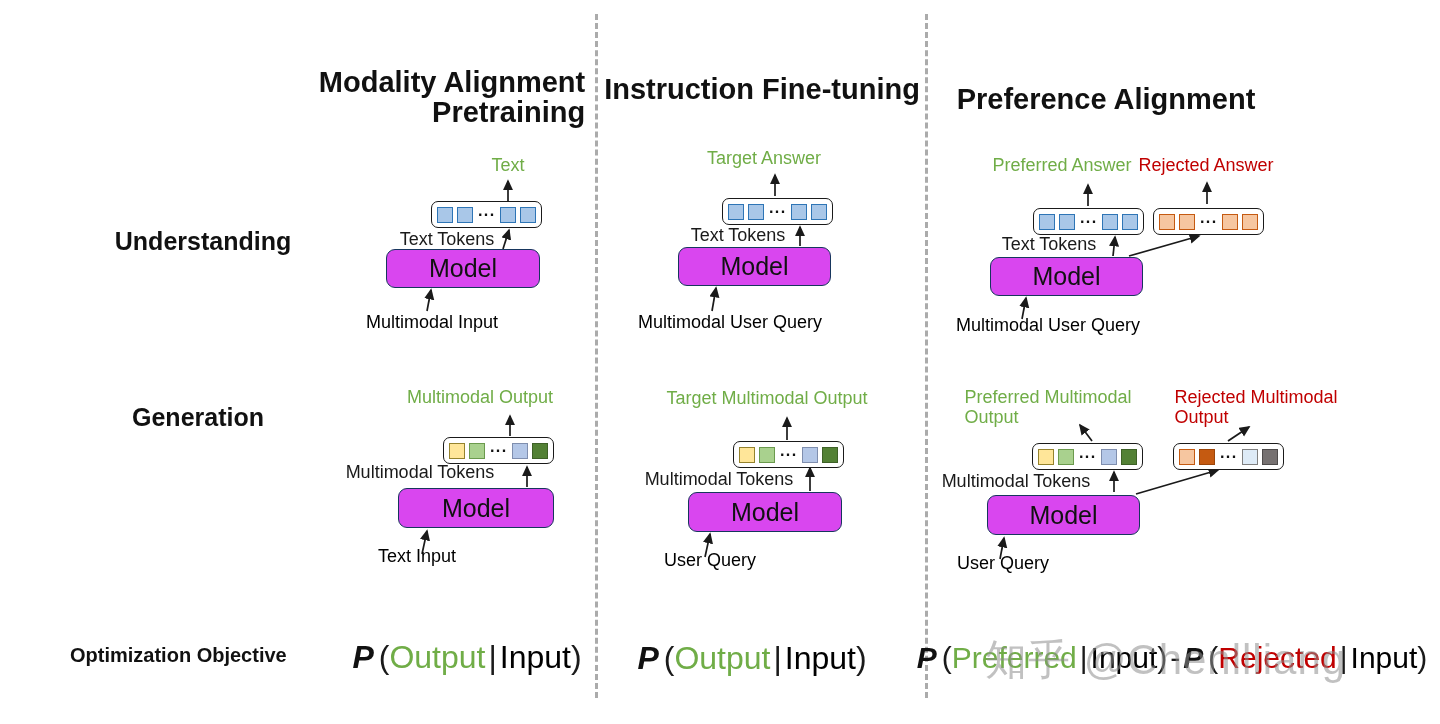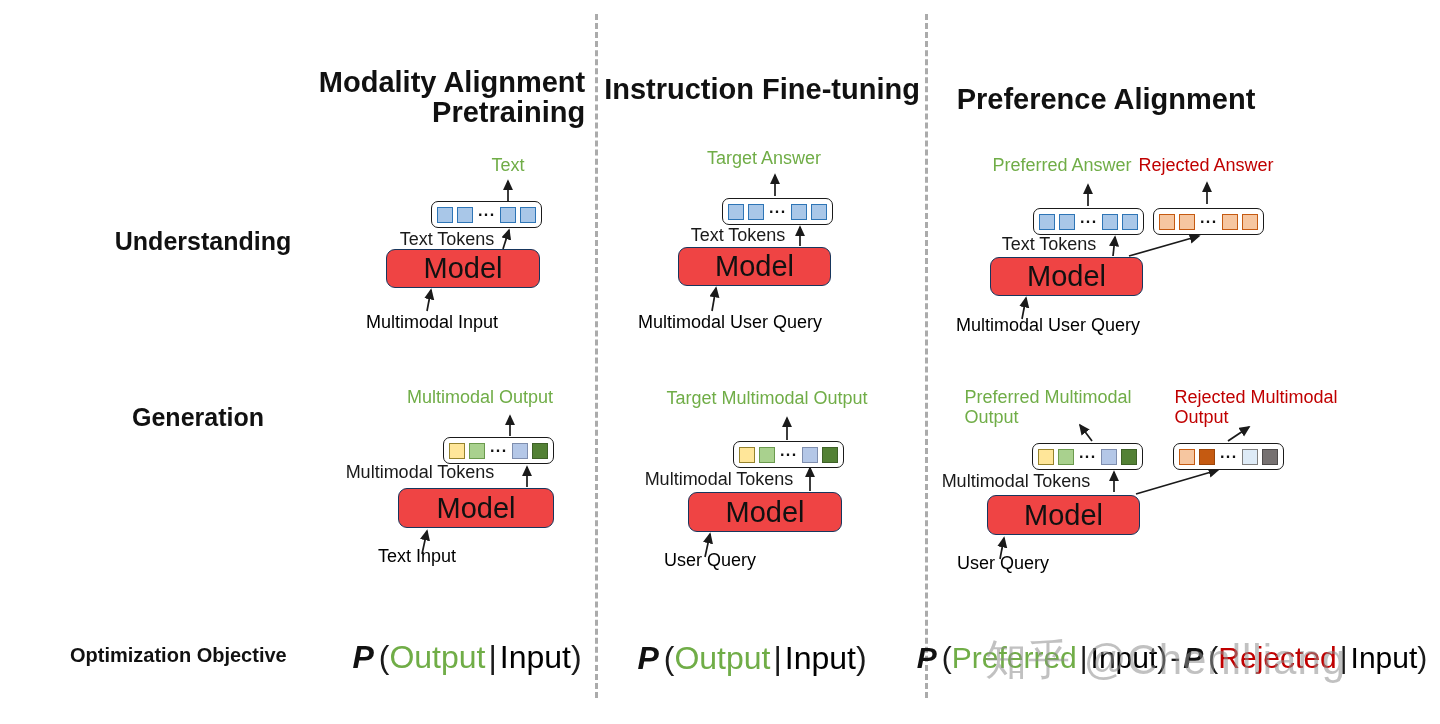--- a/index.html
+++ b/index.html
@@ -3,21 +3,21 @@
 <meta charset="utf-8">
 <style>
   html,body{margin:0;padding:0}
   body{width:1440px;height:724px;background:#ffffff;font-family:"Liberation Sans",sans-serif;position:relative;overflow:hidden}
   .abs{position:absolute}
   .ctr{transform:translate(-50%,-50%);white-space:nowrap}
   .hdr{font-weight:bold;font-size:29px;color:#111;text-align:right;line-height:30px}
   .rowlbl{font-weight:bold;font-size:25px;color:#111;white-space:nowrap}
   .lbl{font-size:18px;}
   .green{color:#70AD47}.blue{color:#000000}.red{color:#C00000}.blk{color:#1a1a1a}
-  .model{border:1.6px solid #17365D;border-radius:9px;background:#ef4444;display:flex;align-items:center;justify-content:center;font-size:29px;color:#111}
+  .model{border:1.6px solid #17365D;border-radius:9px;background:#d946ef;display:flex;align-items:center;justify-content:center;font-size:25px;color:#111}
   .strip{border:1.7px solid #1a1a1a;border-radius:7px;background:#fff;display:flex;align-items:center;gap:4px;padding:3px 5px;height:19px}
   .tok{width:16px;height:16px;border:1.5px solid;box-sizing:border-box;display:inline-block}
   .dots{font-size:16px;font-weight:bold;color:#111;margin:0 1px;letter-spacing:.5px;line-height:12px}
   .t-blue{background:#A9C7E8;border-color:#2E75B6}
   .t-yellow{background:#FFE699;border-color:#95832D}
   .t-lgreen{background:#A9D18E;border-color:#6B9A4D}
   .t-peri{background:#B4C7E7;border-color:#7F8EAE}
   .t-dgreen{background:#538135;border-color:#3E6127}
   .t-peach{background:#F6C6A0;border-color:#C55A11}
   .t-orange{background:#C55A11;border-color:#9C4509}

